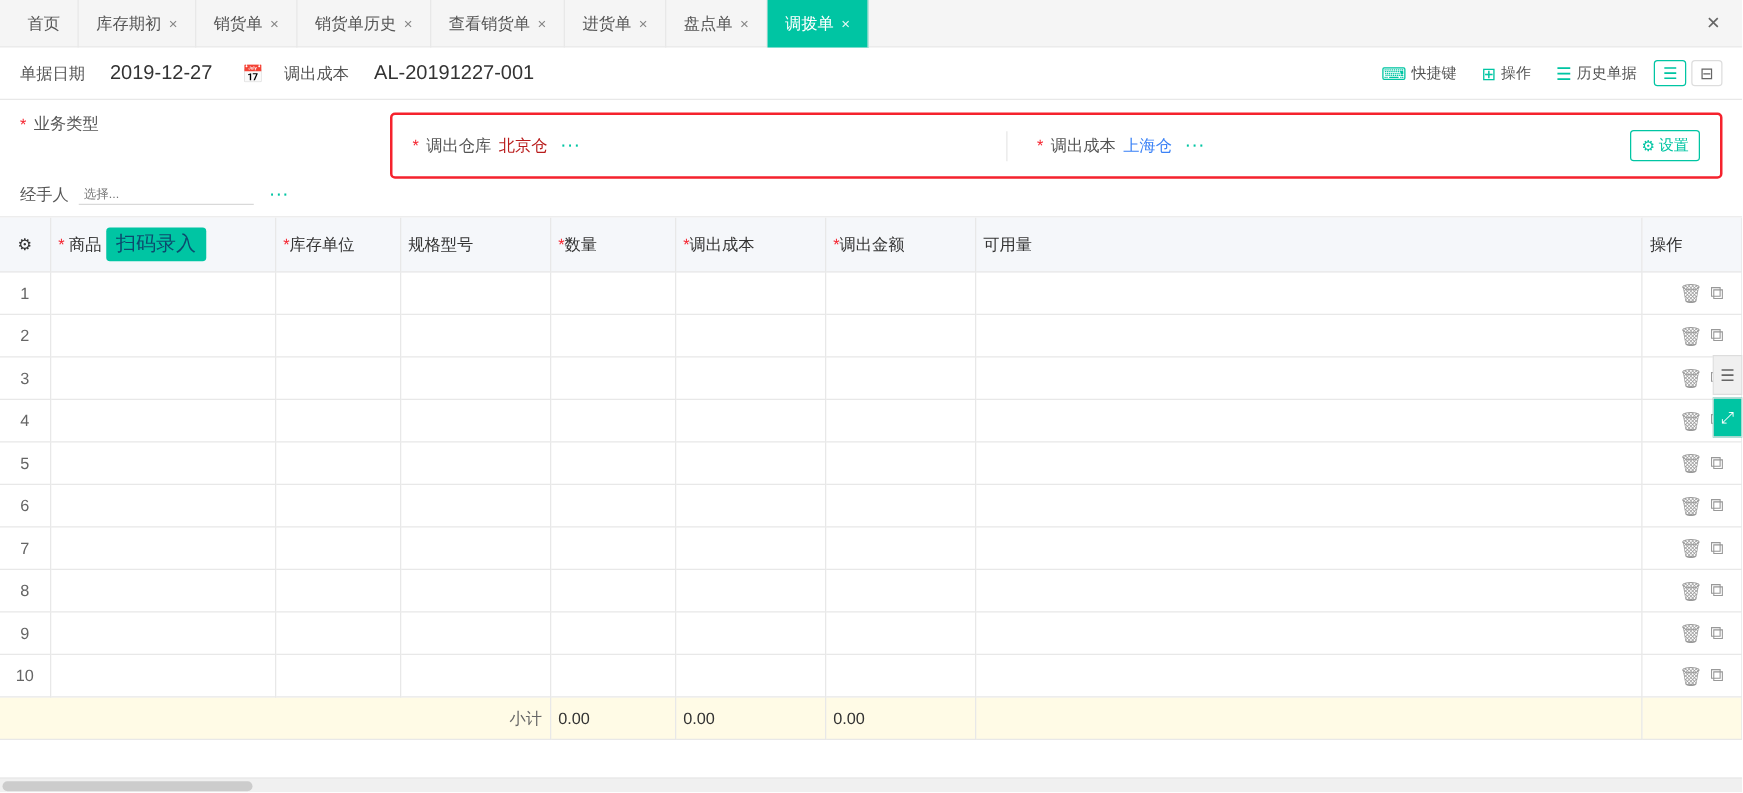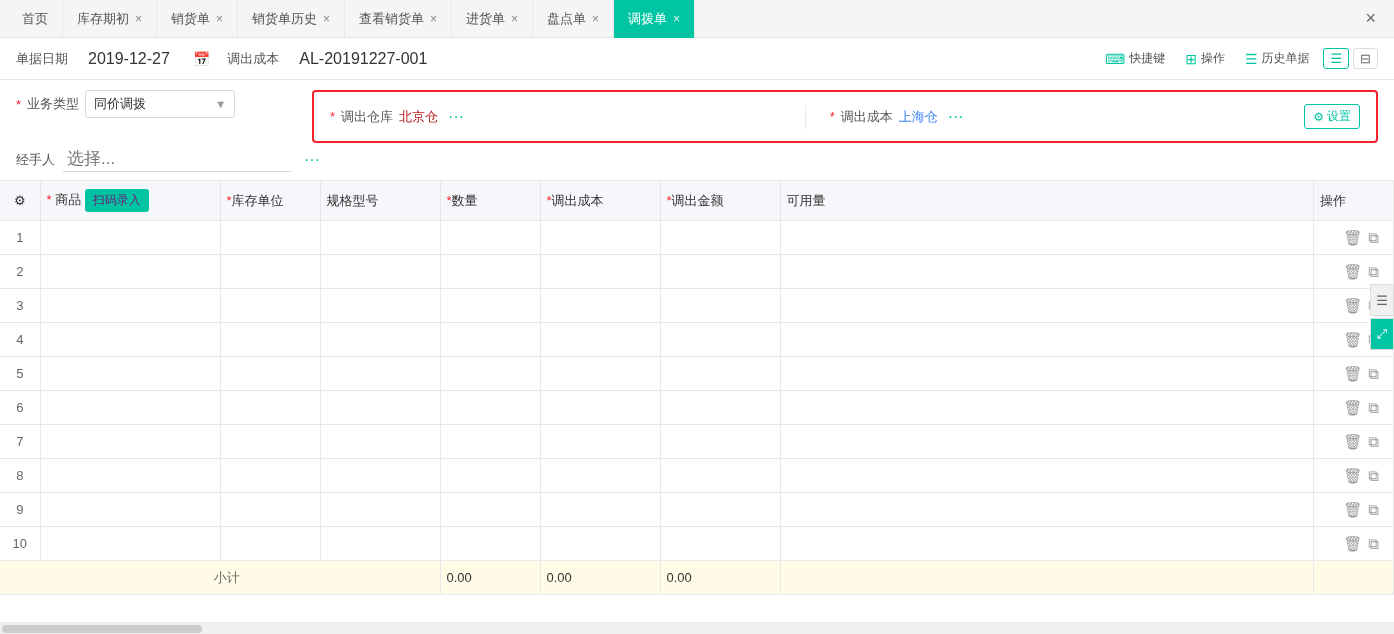--- a/index.html
+++ b/index.html
@@ -65,21 +65,21 @@
     }
     .warehouse-field { display: flex; align-items: center; gap: 6px; flex: 1; }
     .warehouse-divider { width: 1px; height: 24px; background: #e8e8e8; }
 
     
     .handler-row {
       display: flex; align-items: center; padding: 4px 16px 8px; gap: 8px;
     }
     .handler-input {
       border: none; border-bottom: 1px solid #d9d9d9; outline: none;
-      color: #999; font-size: 17px; padding: 2px 4px; min-width: 120px;
+      color: #999; font-size: 10px; padding: 2px 4px; min-width: 120px;
     }
 
     
     .table-container { flex: 1; overflow: auto; border-top: 1px solid #e8e8e8; }
     table { width: 100%; border-collapse: collapse; table-layout: fixed; }
     thead tr { background: #f5f7fa; }
     thead th {
       padding: 8px 6px; text-align: left; font-weight: 500;
       border-right: 1px solid #e8e8e8; border-bottom: 1px solid #e8e8e8;
       font-size: 13px; color: #333; white-space: nowrap;
@@ -102,22 +102,22 @@
     }
     .float-btn {
       width: 24px; height: 32px; background: #f0f0f0;
       display: flex; align-items: center; justify-content: center;
       cursor: pointer; font-size: 13px; color: #666; border: 1px solid #ddd;
     }
     .float-btn.active { background: #00c5a3; color: #fff; }
 
     
     .scan-btn {
-      background: #00c5a3; color: #701a75; border: none; border-radius: 3px;
-      padding: 3px 8px; cursor: pointer; font-size: 12px;
+      background: #00c5a3; color: #0c4a6e; border: none; border-radius: 3px;
+      padding: 3px 8px; cursor: pointer; font-size: 16px;
     }
 
     .page-body {
       display: flex; flex-direction: column; height: calc(634px - 38px);
       overflow: hidden;
     }
 
     .scrollbar-area { height: 12px; background: #f0f0f0; border-top: 1px solid #e8e8e8; }
     .scrollbar-thumb { height: 8px; background: #ccc; border-radius: 4px; margin: 2px 0 2px 2px; width: 200px; }
 
@@ -200,24 +200,20 @@
           <div style="border:1px solid #ddd; padding:2px 6px; border-radius:3px; color:#666; cursor:pointer;">⊟</div>
         </div>
       </div>
     </div>
 
     <div style="padding: 10px 16px 0; display:flex; align-items:flex-start; gap:16px;">
 
       <div style="display:flex; align-items:center; gap:6px; min-width:260px;">
         <span style="color:#f5222d;">*</span>
         <span class="field-label">业务类型</span>
-        <div class="field-dropdown" style="min-width:150px;">
-          <span>同价调拨</span>
-          <span class="chevron">▼</span>
-        </div>
       </div>
 
       <div class="highlight-box">
 
         <div class="warehouse-field">
           <span style="color:#f5222d;">*</span>
           <span class="field-label">调出仓库</span>
           <span class="field-value" style="color:#b91c1c;">北京仓</span>
           <span class="field-more-btn">···</span>
         </div>
@@ -430,21 +426,21 @@
               <td></td>
               <td>
                 <div class="action-cell">
                   <span class="action-icon">🗑</span>
                   <span class="action-icon">⧉</span>
                 </div>
               </td>
             </tr>
 
           <tr class="subtotal-row">
-            <td colspan="4" style="text-align:center; padding-left:20px;">
+            <td colspan="4" style="text-align:right; padding-left:20px;">
               <span>小计</span>
             </td>
             <td>0.00</td>
             <td>0.00</td>
             <td>0.00</td>
             <td></td>
             <td></td>
           </tr>
         </tbody>
       </table>

